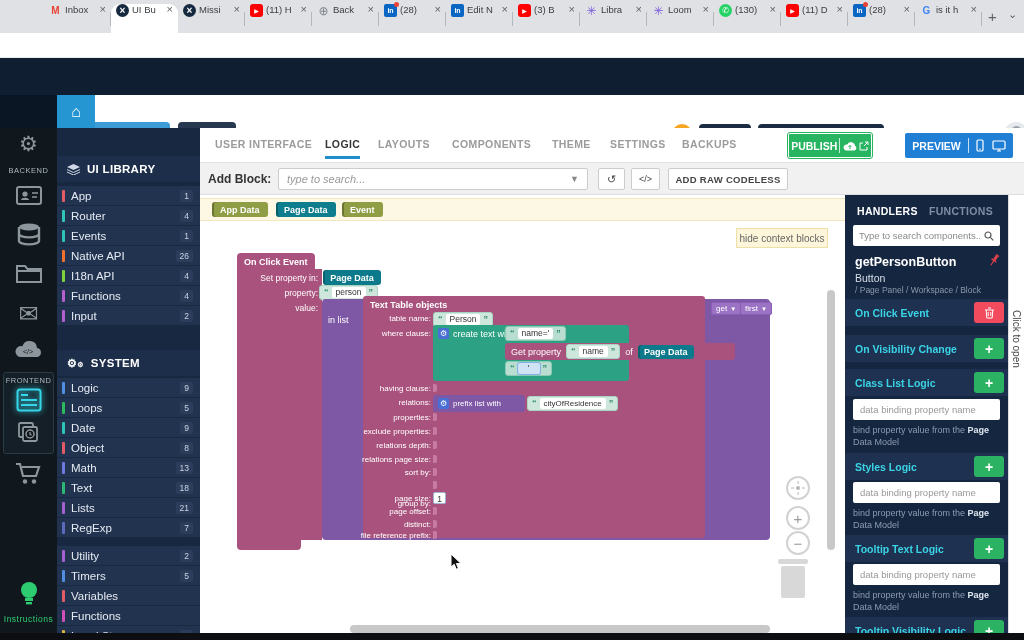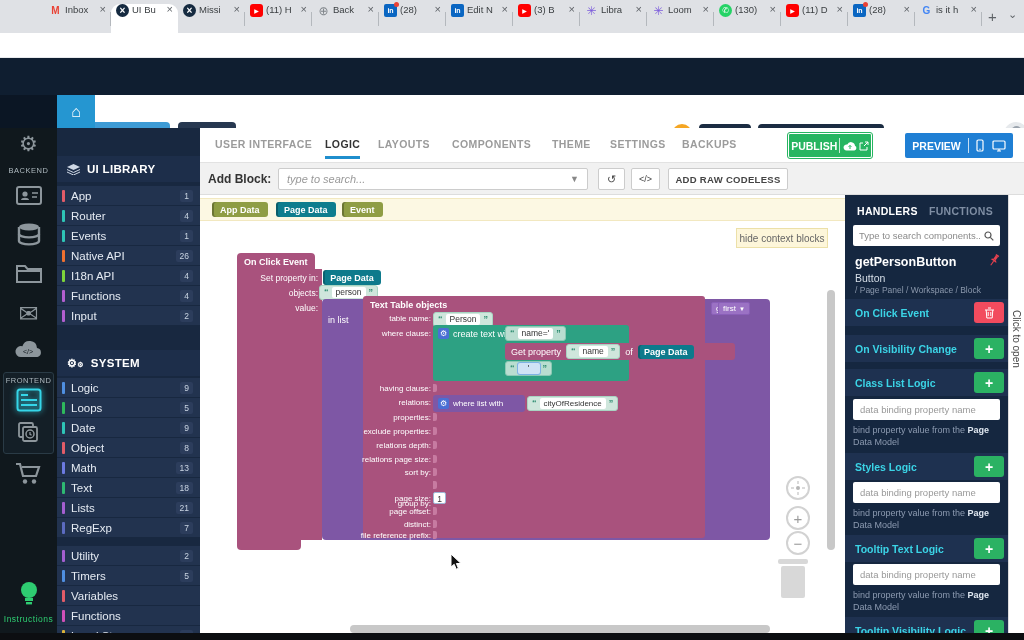--- a/index.html
+++ b/index.html
@@ -600,38 +600,38 @@
           </div>
 
         <div class="blk mag" style="left:37px;top:58px;width:78px;height:17px;border-radius:4px 4px 0 0;display:flex;align-items:center;padding-left:7px;">
             <span class="wlab" style="font-weight:bold;">On Click Event</span>
           </div>
         <div class="blk mag" style="left:37px;top:74px;width:13px;height:271px;"></div>
         <div class="blk mag" style="left:37px;top:344px;width:64px;height:11px;border-radius:0 0 4px 4px;"></div>
 
         <div class="blk mag" style="left:50px;top:74px;width:72px;height:271px;"></div>
         <span class="spl" style="left:44px;top:78px;width:74px;">Set property in:</span>
-        <span class="spl" style="left:44px;top:93px;width:74px;">objects:</span>
+        <span class="spl" style="left:44px;top:93px;width:74px;">property:</span>
         <span class="spl" style="left:44px;top:108px;width:74px;">value:</span>
         <div class="blk teal" style="left:123px;top:75px;width:58px;height:15px;">
             <span>Page Data</span>
           </div>
         <div class="qb" style="left:119px;top:90px;">
             <span class="q">“</span>
             <span class="fieldv">person</span>
             <span class="q">”</span>
           </div>
 
         <div class="blk purp" style="left:122px;top:104px;width:448px;height:241px;border-radius:4px;"></div>
         <span class="wlab abs" style="left:128px;top:120px;">in list</span>
         <div class="dd" style="left:511px;top:107px;">
             <span>get</span>
             <span style="font-size:6px;">▼</span>
           </div>
-        <div class="dd" style="left:518px;top:107px;text-align:center;">
+        <div class="dd" style="left:540px;top:107px;text-align:center;">
             <span>first</span>
             <span style="font-size:6px;">▼</span>
           </div>
 
         <div class="blk mag" style="left:163px;top:101px;width:342px;height:242px;border-radius:3px;"></div>
         <span class="wlab abs" style="left:170px;top:105px;font-weight:bold;">Text Table objects</span>
         <span class="lr" style="top:119px;">table name:</span>
         <span class="lr" style="top:134px;">where clause:</span>
         <span class="lr" style="top:189px;">having clause:</span>
         <span class="lr" style="top:203px;">relations:</span>
@@ -687,21 +687,21 @@
             </span>
         </div>
         <div class="qb on-green" style="left:305px;top:166px;">
             <span class="q">“</span>
             <span class="fieldv sel">'</span>
             <span class="q">”</span>
           </div>
 
         <div class="blk purp" style="left:233px;top:200px;width:92px;height:17px;border-radius:3px;display:flex;align-items:center;gap:4px;padding:0 5px;">
             <span class="mut">⚙</span>
-            <span class="wlab" style="font-size:8px;">where list with</span>
+            <span class="wlab" style="font-size:8px;">prefix list with</span>
           </div>
         <div class="qb" style="left:327px;top:201px;">
             <span class="q">“</span>
             <span class="fieldv" style="font-size:8px;">cityOfResidence</span>
             <span class="q">”</span>
           </div>
 
         <div class="abs" style="left:233px;top:297px;width:13px;height:12px;background:#fff;border:1px solid #9db7d6;border-radius:2px;font-size:8.5px;text-align:center;line-height:12px;color:#333;"><span>1</span></div>
 
         <div class="zctl" style="left:586px;top:281px;">

